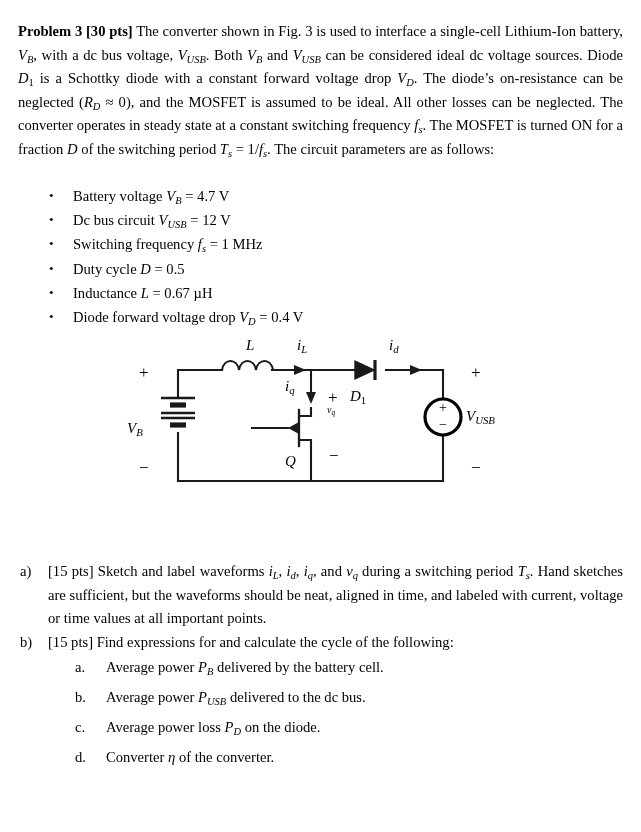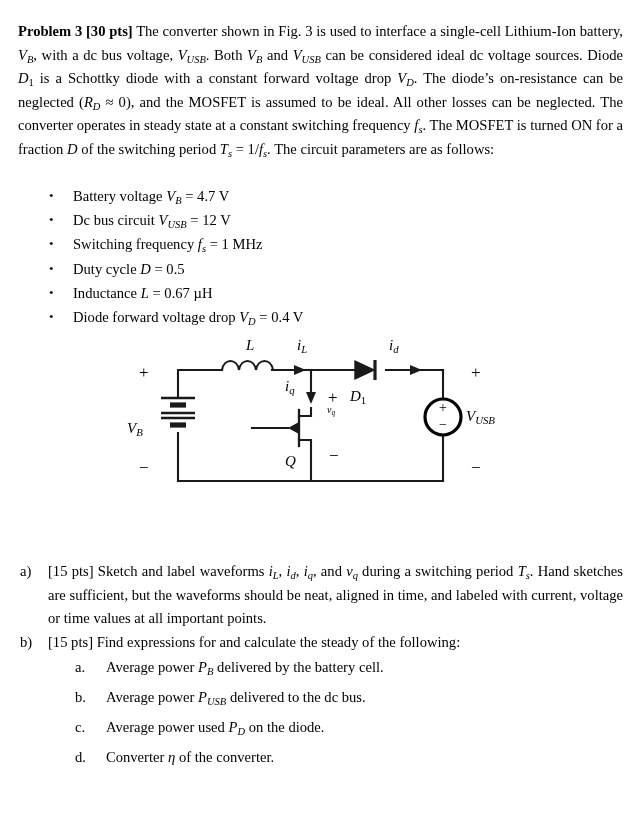--- a/index.html
+++ b/index.html
@@ -254,32 +254,32 @@
 
 
   <div class="qa">
     <div class="qitem">
       <span class="marker">a)</span><span>[15 pts]</span><span> Sketch and label waveforms </span><var>i</var><sub><var>L</var></sub><span>, </span><var>i</var><sub><var>d</var></sub><span>, </span><var>i</var><sub><var>q</var></sub><span>, and </span><var>v</var><sub><var>q</var></sub><span> during a switching period </span><var>T</var><sub><var>s</var></sub><span>. Hand sketches are sufficient, but the waveforms should be neat, aligned in time, and labeled with current, voltage or time values at all important points.</span>
     </div>
   </div>
 
   <div class="qb">
     <div class="qitem">
-      <span class="marker">b)</span><span>[15 pts]</span><span> Find expressions for and calculate the steady of the following:</span>
+      <span class="marker">b)</span><span>[15 pts]</span><span> Find expressions for and calculate the cycle of the following:</span>
     </div>
   </div>
 
   <div class="sublist">
     <div class="srow">
       <span class="smarker">a.</span><span>Average power </span><var>P</var><sub><var>B</var></sub><span> delivered by the battery cell.</span>
     </div>
     <div class="srow">
       <span class="smarker">b.</span><span>Average power </span><var>P</var><sub><var>USB</var></sub><span> delivered to the dc bus.</span>
     </div>
     <div class="srow">
-      <span class="smarker">c.</span><span>Average power used </span><var>P</var><sub><var>D</var></sub><span> on the diode.</span>
+      <span class="smarker">c.</span><span>Average power loss </span><var>P</var><sub><var>D</var></sub><span> on the diode.</span>
     </div>
     <div class="srow">
       <span class="smarker">d.</span><span>Converter </span><var>η</var><sub><var></var></sub><span> of the converter.</span>
     </div>
   </div>
 
 </div>
 
 </body></html>

